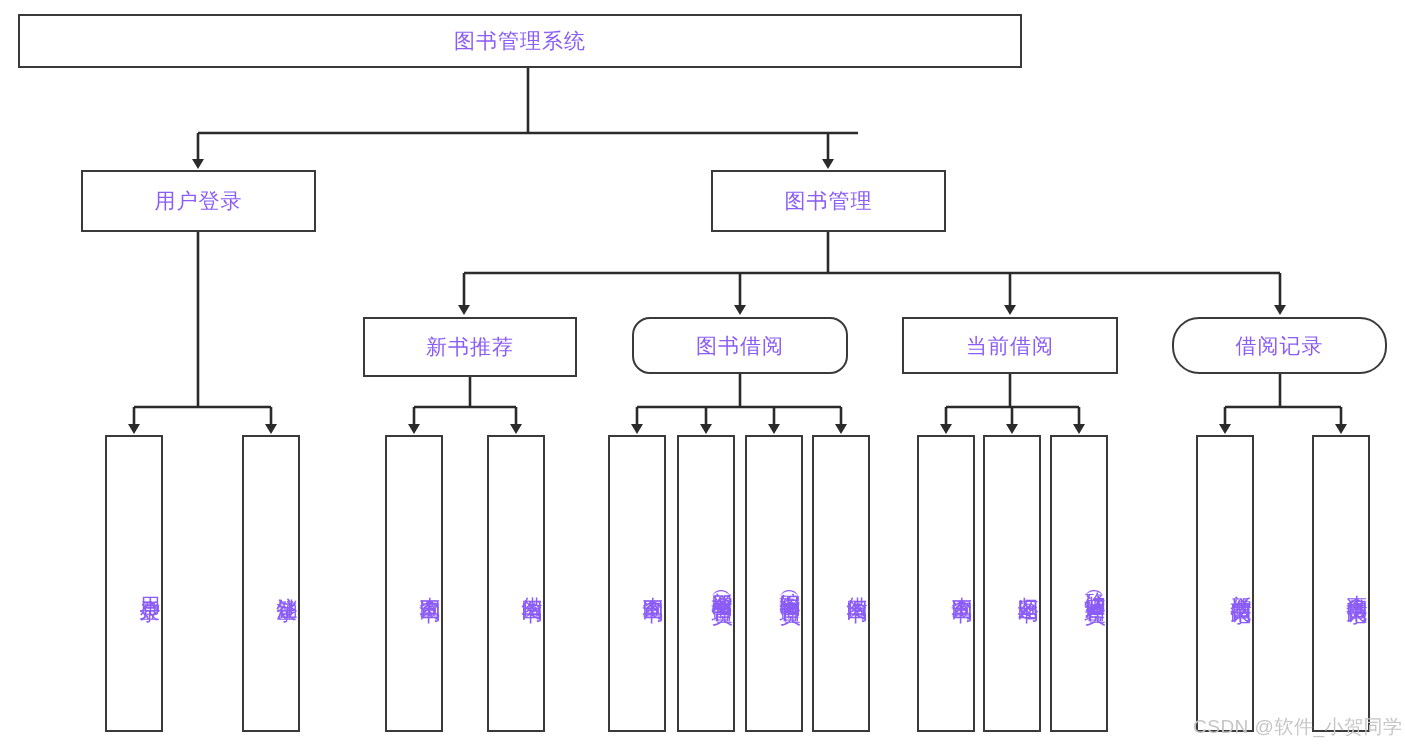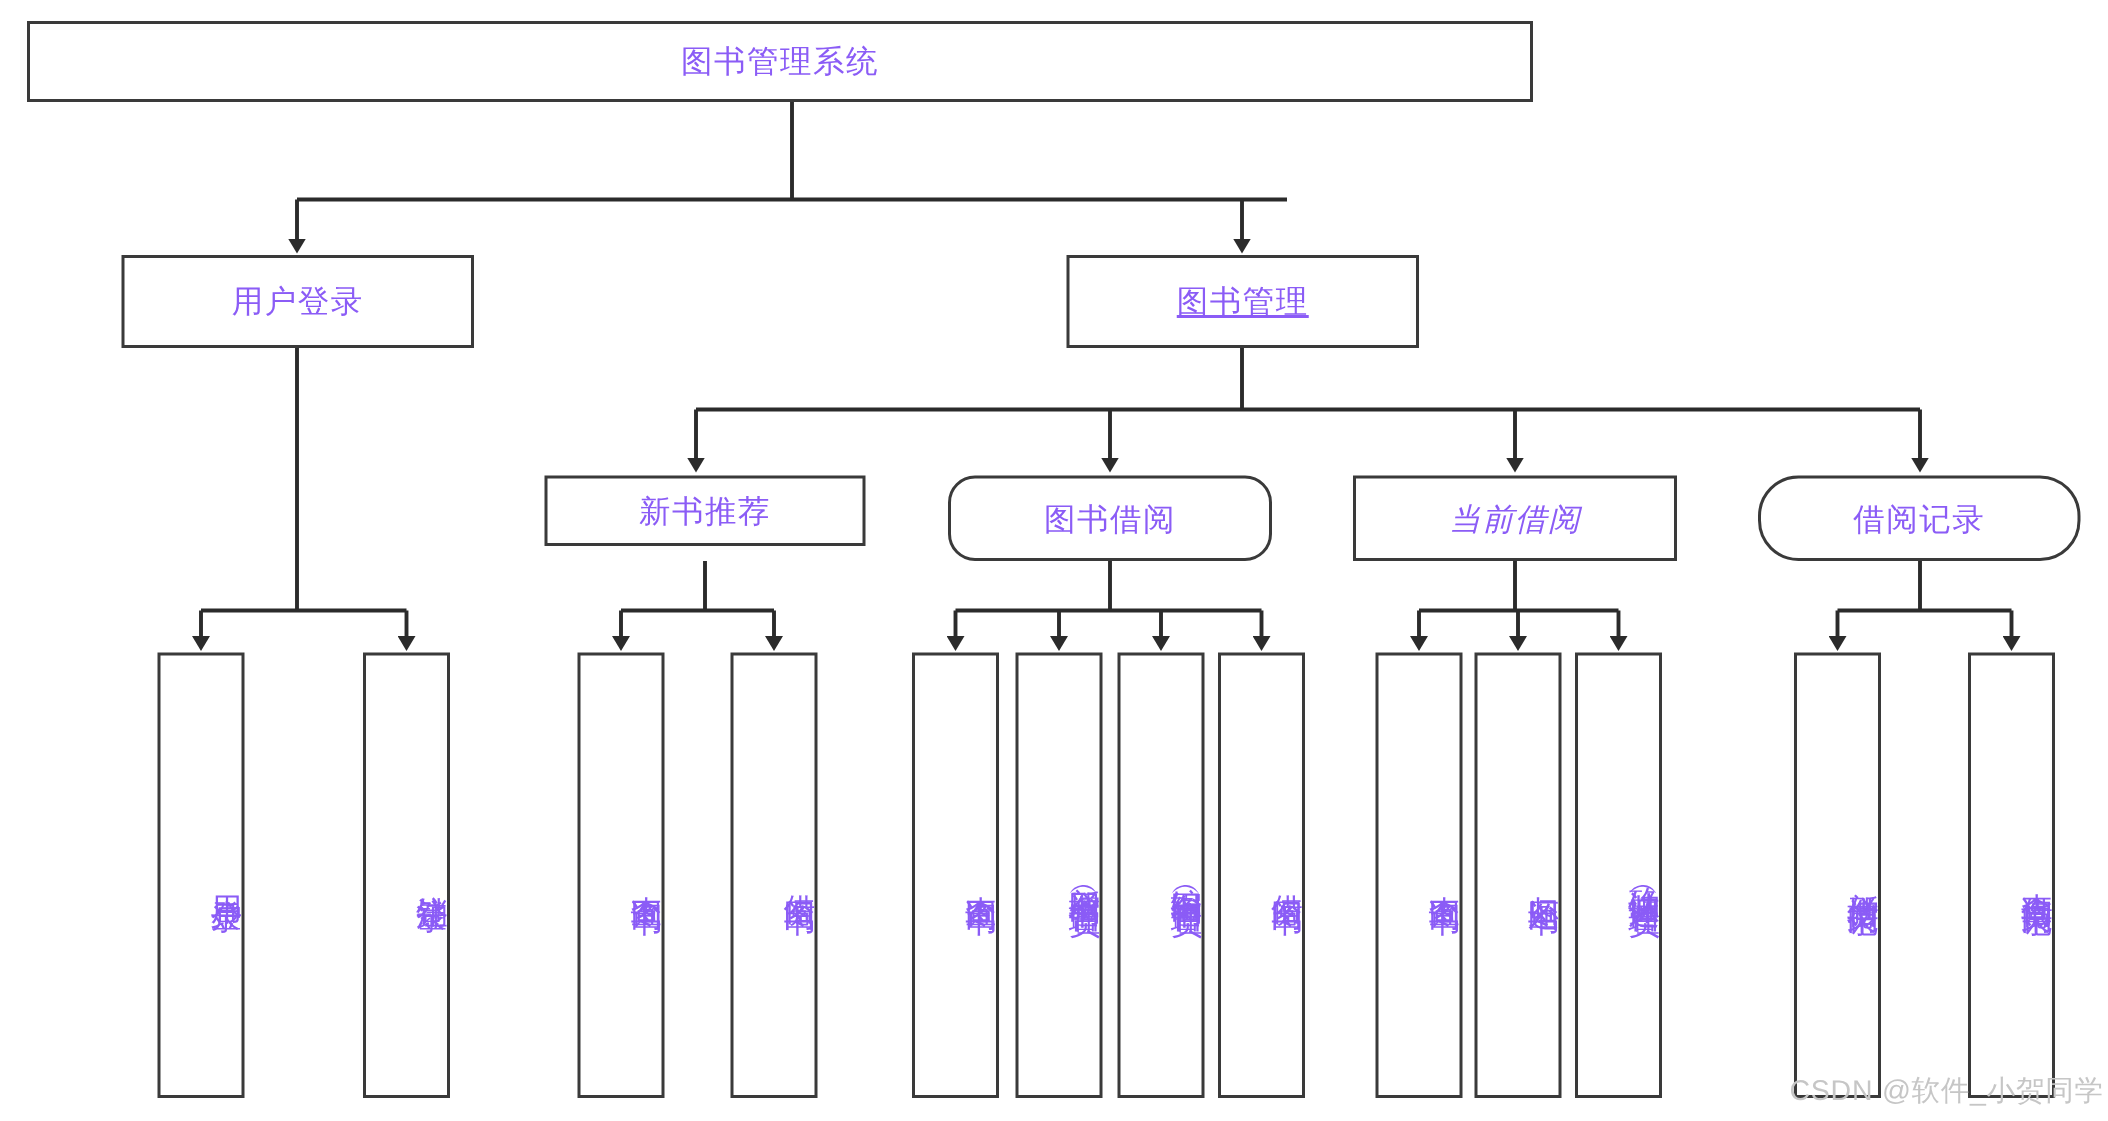--- a/index.html
+++ b/index.html
@@ -119,31 +119,31 @@
     </g>
   </svg>
 
   <div class="node h" style="left:18px; top:14px; width:1004px; height:54px;">
     <span>图书管理系统</span>
   </div>
 
   <div class="node h" style="left:81px; top:170px; width:235px; height:62px;">
     <span>用户登录</span>
   </div>
-  <div class="node h" style="left:711px; top:170px; width:235px; height:62px;text-decoration:underline;">
+  <div class="node h" style="left:711px; top:170px; width:235px; height:62px;">
     <span>图书管理</span>
   </div>
 
-  <div class="node h" style="left:363px; top:317px; width:214px; height:47px;font-family:Liberation Mono, monospace;">
+  <div class="node h" style="left:363px; top:317px; width:214px; height:60px;font-family:Liberation Mono, monospace;">
     <span>新书推荐</span>
   </div>
   <div class="node h" style="left:632px; top:317px; width:216px; height:57px;border-radius:18px;">
     <span>图书借阅</span>
   </div>
-  <div class="node h" style="left:902px; top:317px; width:216px; height:57px;font-style:italic;">
+  <div class="node h" style="left:902px; top:317px; width:216px; height:57px;">
     <span>当前借阅</span>
   </div>
   <div class="node h" style="left:1172px; top:317px; width:215px; height:57px;border-radius:27px;">
     <span>借阅记录</span>
   </div>
 
   <div class="node v" style="left:105px; top:435px; width:58px; height:297px;">
     <span class="vtext">用户登录</span>
   </div>
   <div class="node v" style="left:242px; top:435px; width:58px; height:297px;">

